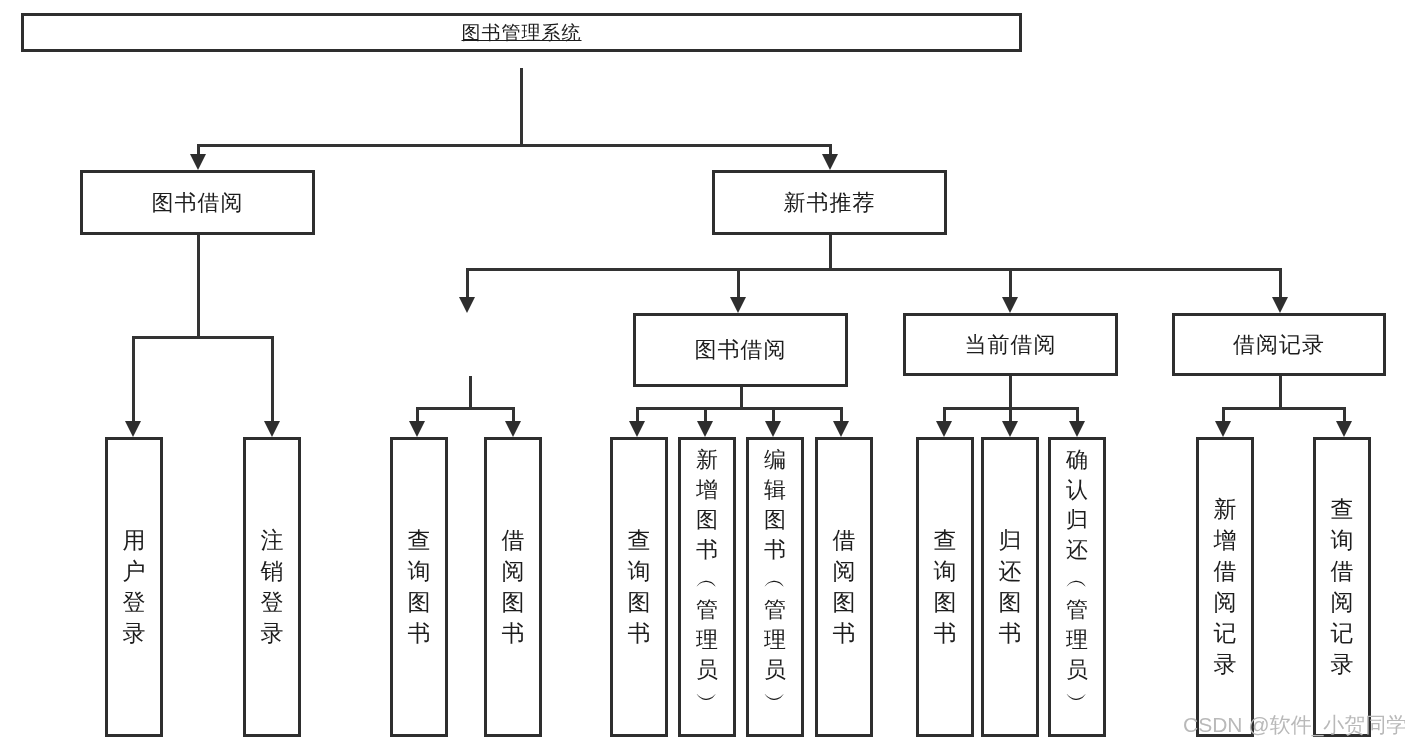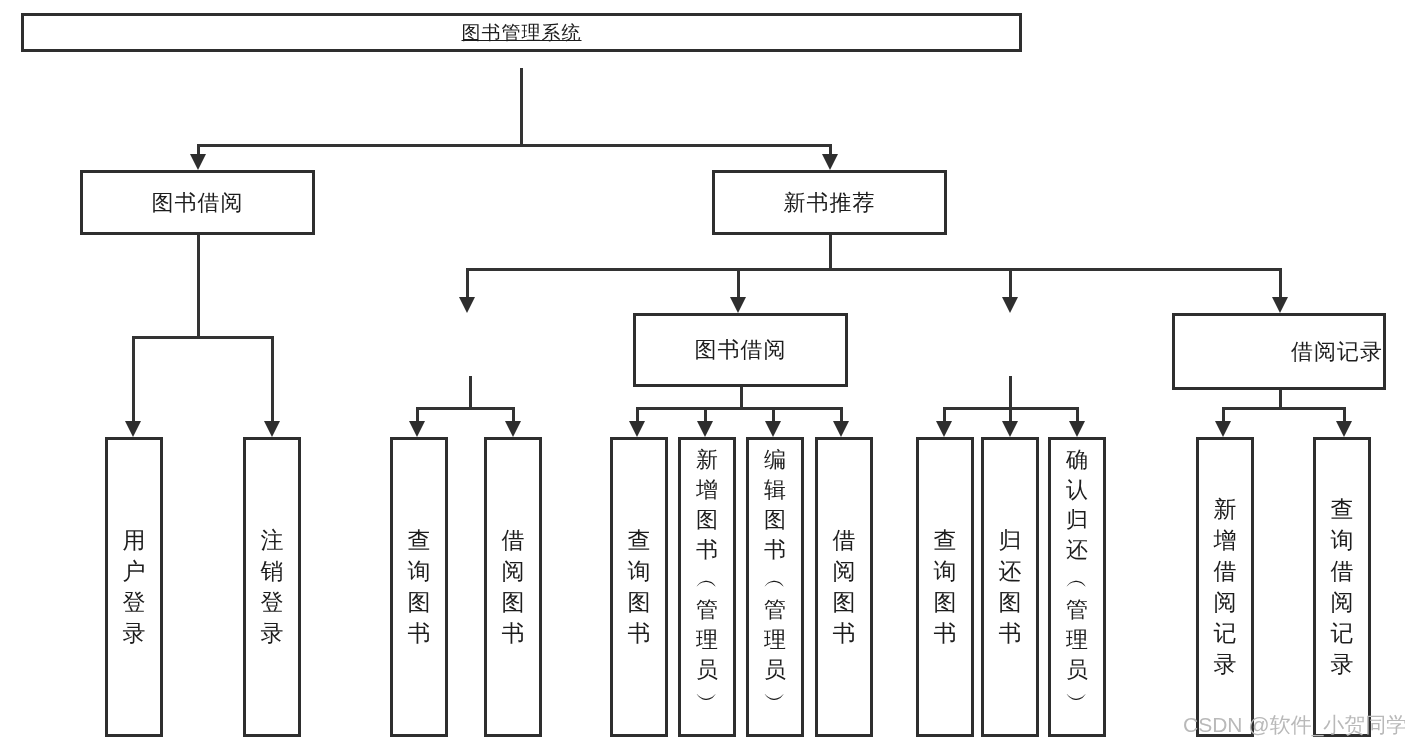--- a/index.html
+++ b/index.html
@@ -11,21 +11,21 @@
     position:absolute;box-sizing:border-box;background:#ffffff;
     border:3px solid #2e2e2e;display:flex;align-items:center;justify-content:center;
     color:#1d1d1d;font-size:22px;letter-spacing:1px;z-index:2;
   }
   .root{left:21px;top:13px;width:1001px;height:39px;font-size:19px;text-decoration:underline;}
   .b-userlogin{left:80px;top:170px;width:235px;height:65px;}
   .b-bookmgmt{left:712px;top:170px;width:235px;height:65px;}
   .b-l3-0{left:363px;top:313px;width:215px;height:63px;}
   .b-l3-1{left:633px;top:313px;width:215px;height:74px;}
   .b-l3-2{left:903px;top:313px;width:215px;height:63px;}
-  .b-l3-3{left:1172px;top:313px;width:214px;height:77px;justify-content:flex-end;}
+  .b-l3-3{left:1172px;top:313px;width:214px;height:63px;}
   .vbox{
     position:absolute;top:437px;width:58px;height:300px;box-sizing:border-box;
     background:#ffffff;border:3px solid #2e2e2e;display:flex;flex-direction:column;
     align-items:center;z-index:2;
   }
   .vbox.center{justify-content:center;}
   .vbox.top{justify-content:flex-start;padding-top:5px;}
   .vlabel{display:flex;flex-direction:column;align-items:center;color:#1d1d1d;font-size:23px;}
   .vlabel span{display:block;text-align:center;}
   .vlabel.lh31 span{line-height:31px;}
@@ -57,20 +57,23 @@
 
   <div class="box b-bookmgmt">
     <span>新书推荐</span>
   </div>
 
 
   <div class="box b-l3-1">
     <span>图书借阅</span>
   </div>
 
+  <div class="box b-l3-2">
+    <span>当前借阅</span>
+  </div>
 
   <div class="box b-l3-3">
     <span>借阅记录</span>
   </div>
 
   <div id="connectors">
       <div class="vline" style="left: 520px; top: 68px; height: 76px;"></div>
       <div class="vline" style="left: 197px; top: 235px; height: 101px;"></div>
       <div class="vline" style="left: 829px; top: 235px; height: 33px;"></div>
       <div class="vline" style="left: 469px; top: 376px; height: 31px;"></div>

